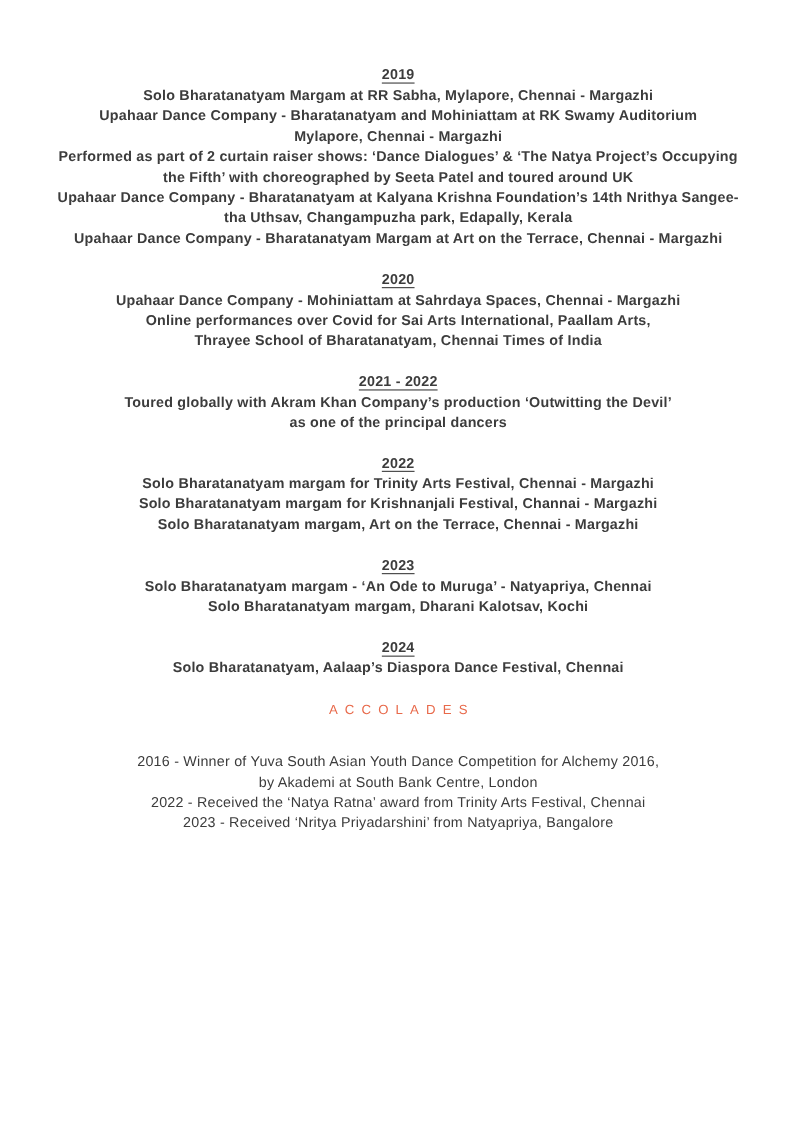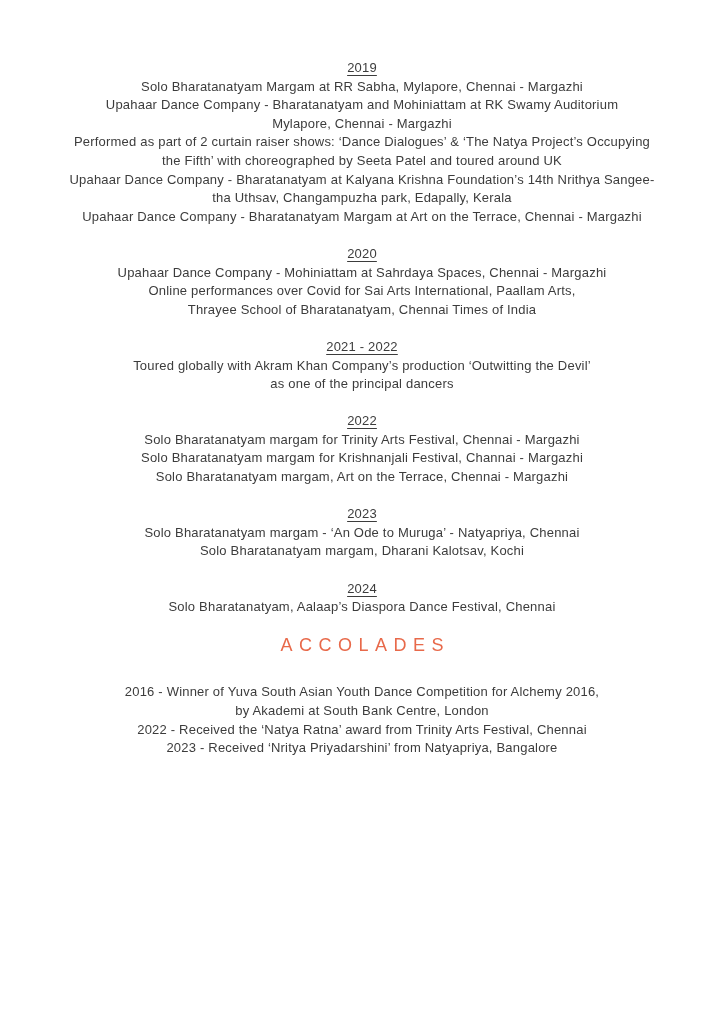--- a/index.html
+++ b/index.html
@@ -28,24 +28,25 @@
     text-align: center;
     white-space: nowrap;
   }
   .year-heading {
     text-decoration: underline;
     text-underline-offset: 2.5px;
     text-decoration-thickness: 1px;
   }
   .section {
     margin-bottom: 18.6px;
+    font-weight: bold;
   }
   .accolades-title {
     margin-bottom: 28px;
-    font-size: 18px;
+    font-size: 12px;
     line-height: 20px;
     letter-spacing: 6.5px;
     text-indent: 6.5px;
     color: #e8694a;
     text-align: center;
     white-space: nowrap;
   }
 </style>
 </head>
 <body>

